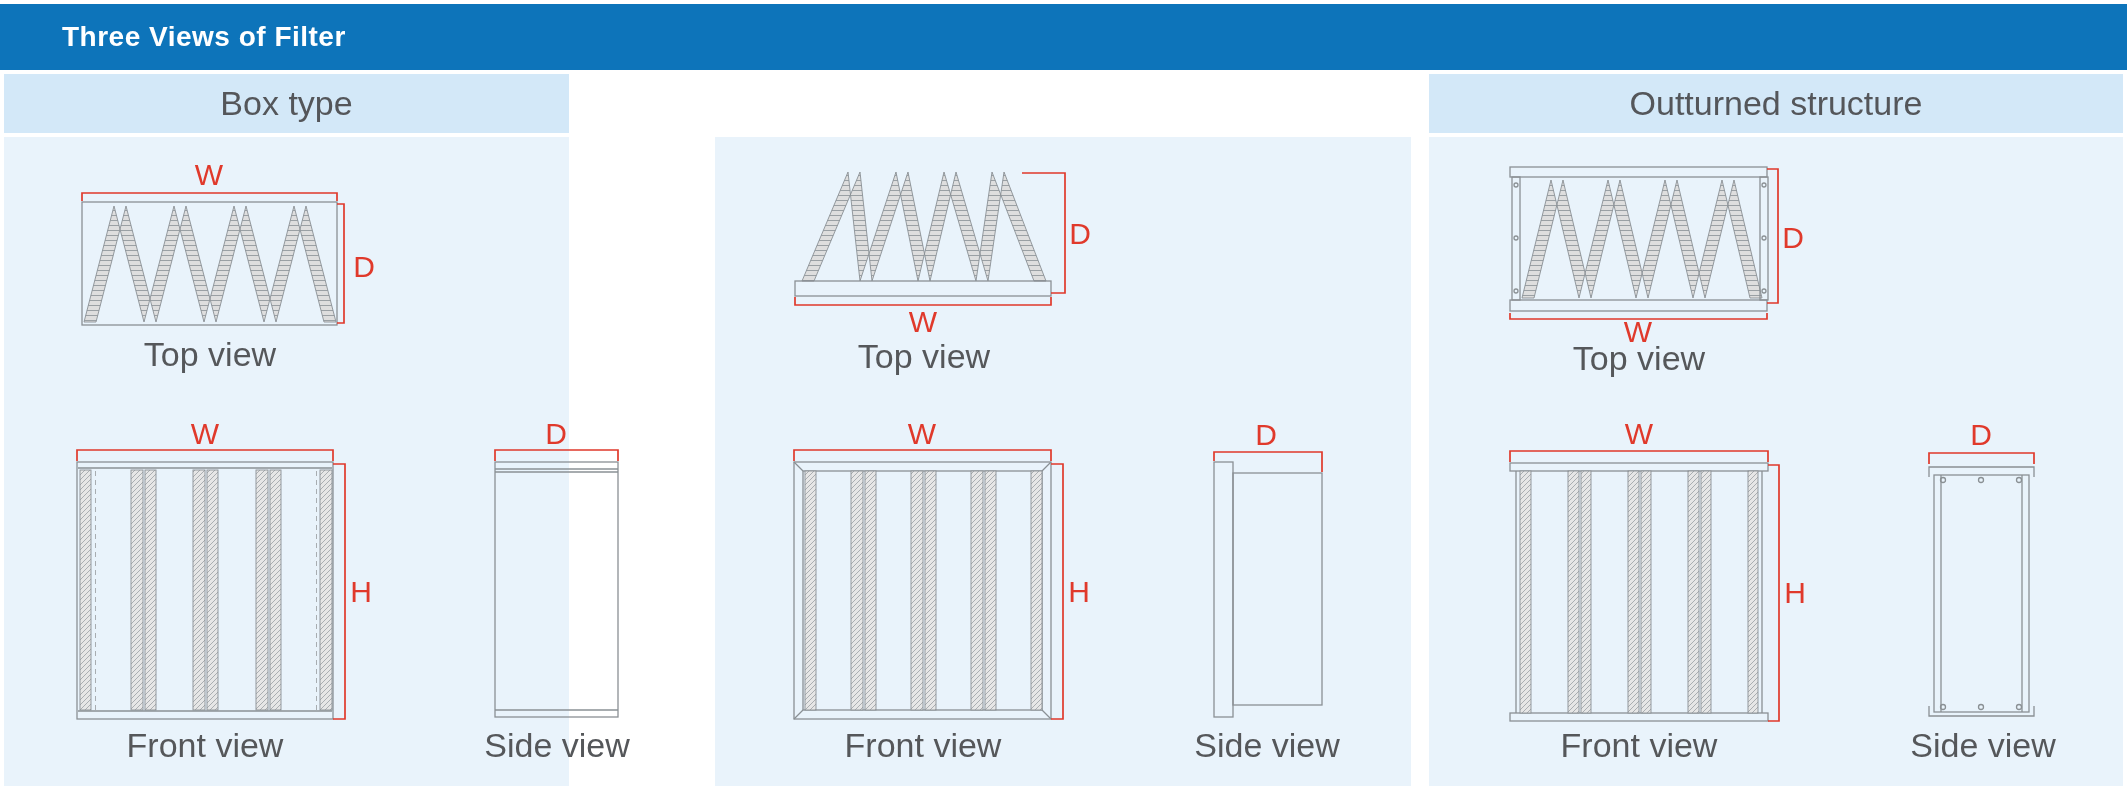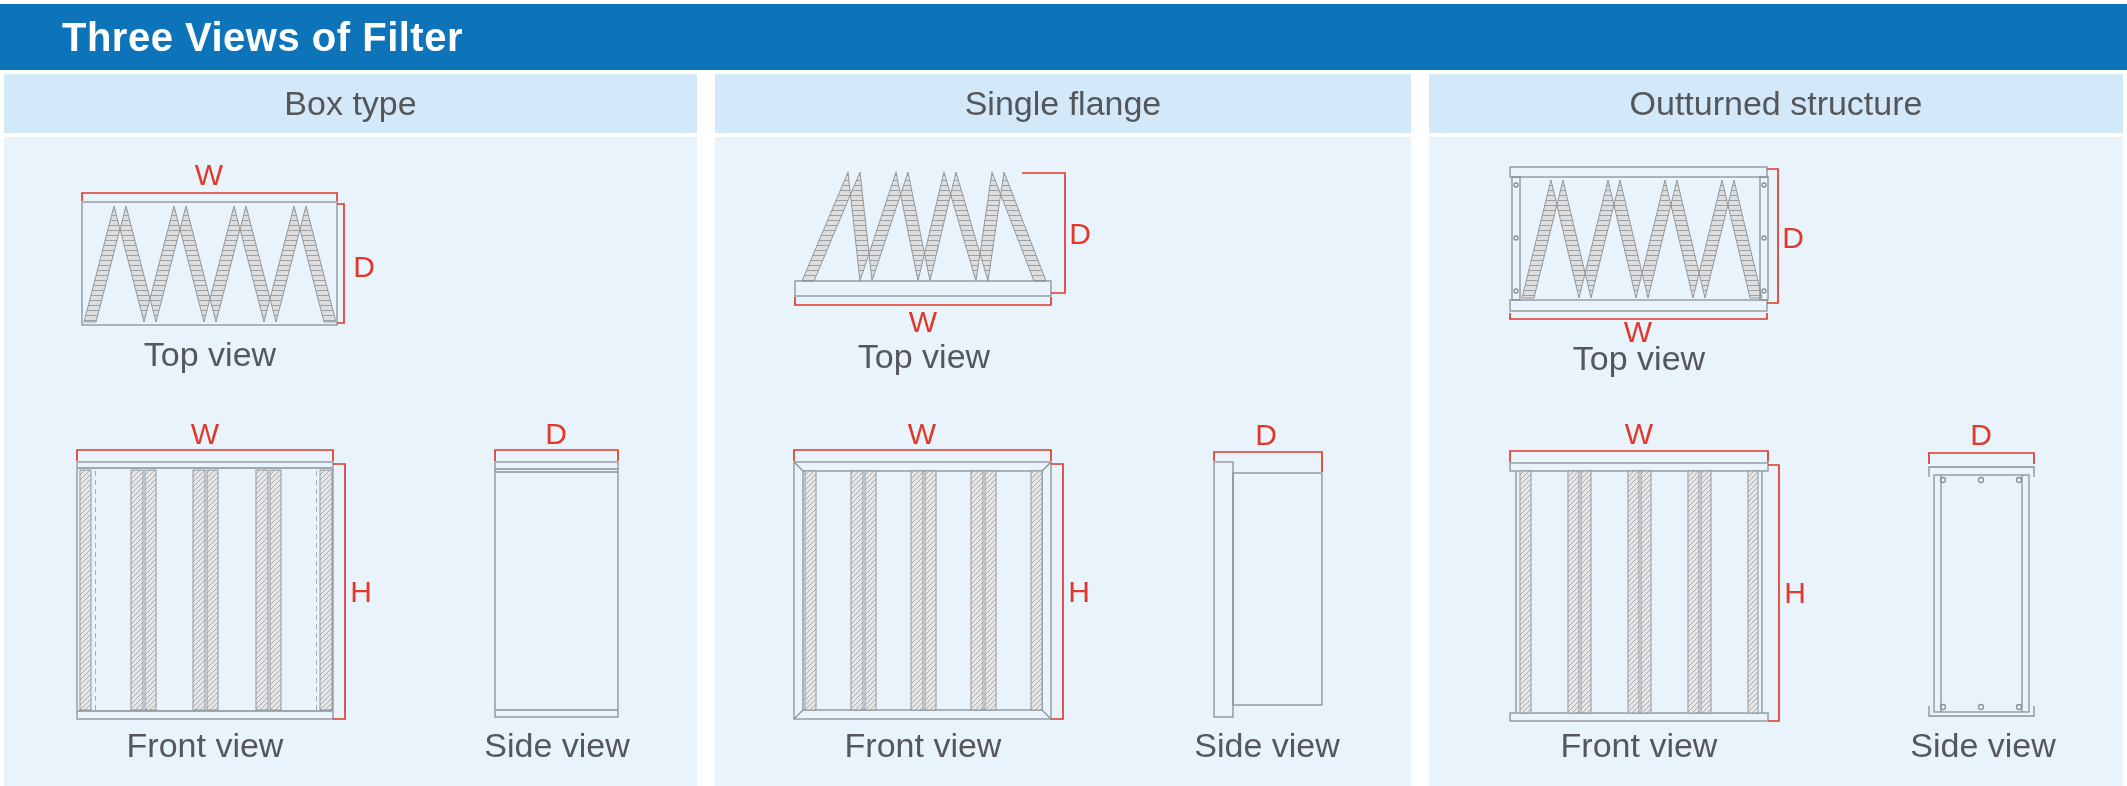--- a/index.html
+++ b/index.html
@@ -5,29 +5,29 @@
   html,body{margin:0;padding:0;background:#ffffff;}
   .page{
     position:relative;width:2127px;height:786px;background:#ffffff;
     font-family:"Liberation Sans",sans-serif;overflow:hidden;
   }
   .titlebar{
     position:absolute;left:0;top:4px;width:2127px;height:66px;
     background:#0d74ba;display:flex;align-items:center;
   }
   .titlebar .t{
-    color:#ffffff;font-size:40px;font-weight:700;padding-left:62px;letter-spacing:.5px;
+    color:#ffffff;font-size:28px;font-weight:700;padding-left:62px;letter-spacing:.5px;
   }
   .hdr{
     position:absolute;top:74px;height:59px;background:#d3e8f8;
     display:flex;align-items:center;justify-content:center;
     font-size:34px;color:#54565a;
   }
   .panel{position:absolute;top:137px;height:649px;background:#e9f3fb;}
-  .c1{left:4px;width:693px;}
+  .c1{left:4px;width:565px;}
   .c2{left:715px;width:696px;}
   .c3{left:1429px;width:694px;text-align:center;}
   #art{position:absolute;left:0;top:0;}
   #art .ln{stroke:#8a9094;stroke-width:1.3;fill:none;}
   #art .strip{fill:url(#diag);stroke:#8a9094;stroke-width:.9;}
   #art .pleat{fill:url(#ladder);stroke:#8a9094;stroke-width:.9;}
   #art .dim{stroke:#e0392b;stroke-width:1.7;fill:none;}
   #art .dash{stroke:#a8adb1;stroke-width:1;stroke-dasharray:5 4;fill:none;}
   #art text{font-family:"Liberation Sans",sans-serif;}
   #art .dimtxt{fill:#e0392b;font-size:30px;text-anchor:middle;}
@@ -36,21 +36,20 @@
 </head>
 <body>
 
 <div class="page">
 
   <div class="titlebar">
     <div class="t">Three Views of Filter</div>
   </div>
 
   <div class="hdr c1">Box type</div>
-  <div class="hdr c2">Single flange</div>
   <div class="hdr c3">Outturned structure</div>
 
   <div class="panel c1"></div>
   <div class="panel c2"></div>
   <div class="panel c3"></div>
 
   <svg id="art" width="2127" height="786" viewBox="0 0 2127 786">
     <defs>
       <pattern id="ladder" patternUnits="userSpaceOnUse" width="6" height="5">
         <rect width="6" height="5" fill="#dedede"></rect>

